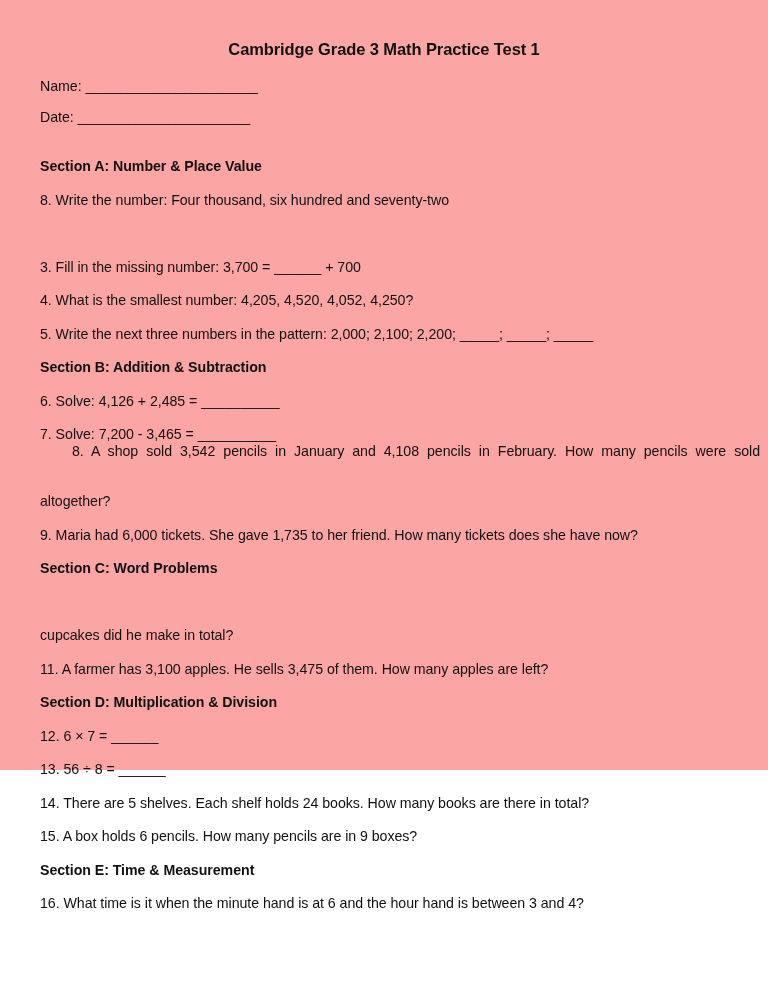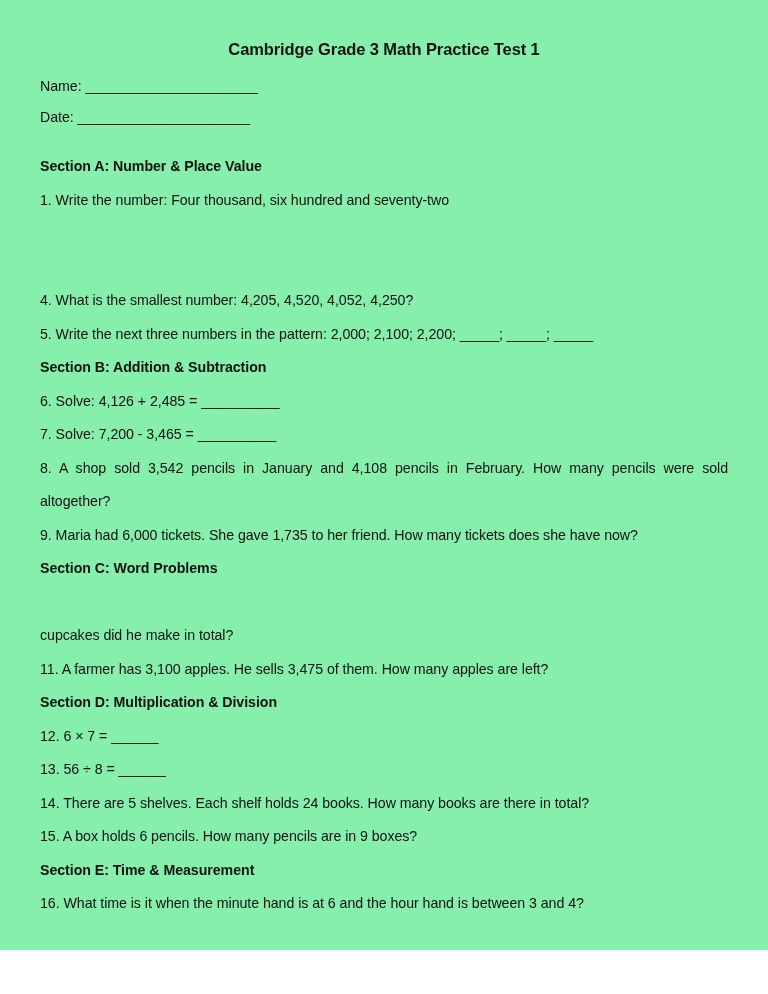--- a/index.html
+++ b/index.html
@@ -13,22 +13,22 @@
       position: relative;
       overflow: hidden;
       font-family: "Liberation Sans", sans-serif;
       color: #111111;
     }
     .page {
       position: absolute;
       left: 0;
       top: 0;
       width: 768px;
-      height: 950px;
-      background: #86efac;
+      height: 770px;
+      background: #fca5a5;
     }
     .title {
       position: absolute;
       top: 38px;
       left: 0;
       width: 768px;
       text-align: center;
       font-size: 16.5px;
       font-weight: bold;
       line-height: 22px;
@@ -63,28 +63,29 @@
     <span>Date:</span>
     <span>______________________</span>
   </div>
 
   <div class="line" style="top:77px;">
     <span>Name:</span>
     <span>______________________</span>
   </div>
 
   <div class="line heading" style="top:157px;">Section A: Number &amp; Place Value</div>
-  <div class="line" style="top:191px;">1. Write the number: Four thousand, six hundred and seventy-two</div>
+  <div class="line" style="top:191px;">8. Write the number: Four thousand, six hundred and seventy-two</div>
+  <div class="line" style="top:258px;">3. Fill in the missing number: 3,700 = ______ + 700</div>
   <div class="line" style="top:291px;">4. What is the smallest number: 4,205, 4,520, 4,052, 4,250?</div>
   <div class="line" style="top:325px;">5. Write the next three numbers in the pattern: 2,000; 2,100; 2,200; _____; _____; _____</div>
 
   <div class="line heading" style="top:358px;">Section B: Addition &amp; Subtraction</div>
   <div class="line" style="top:392px;">6. Solve: 4,126 + 2,485 = __________</div>
   <div class="line" style="top:425px;">7. Solve: 7,200 - 3,465 = __________</div>
-  <div class="line justified" style="top:459px;">8. A shop sold 3,542 pencils in January and 4,108 pencils in February. How many pencils were sold</div>
+  <div class="line justified" style="top:442px;margin-left:32px;">8. A shop sold 3,542 pencils in January and 4,108 pencils in February. How many pencils were sold</div>
   <div class="line" style="top:492px;">altogether?</div>
   <div class="line" style="top:526px;">9. Maria had 6,000 tickets. She gave 1,735 to her friend. How many tickets does she have now?</div>
 
   <div class="line heading" style="top:559px;">Section C: Word Problems</div>
   <div class="line" style="top:626px;">cupcakes did he make in total?</div>
   <div class="line" style="top:660px;">11. A farmer has 3,100 apples. He sells 3,475 of them. How many apples are left?</div>
 
   <div class="line heading" style="top:693px;">Section D: Multiplication &amp; Division</div>
   <div class="line" style="top:727px;">12. 6 × 7 = ______</div>
   <div class="line" style="top:760px;text-align:center;">13. 56 ÷ 8 = ______</div>

